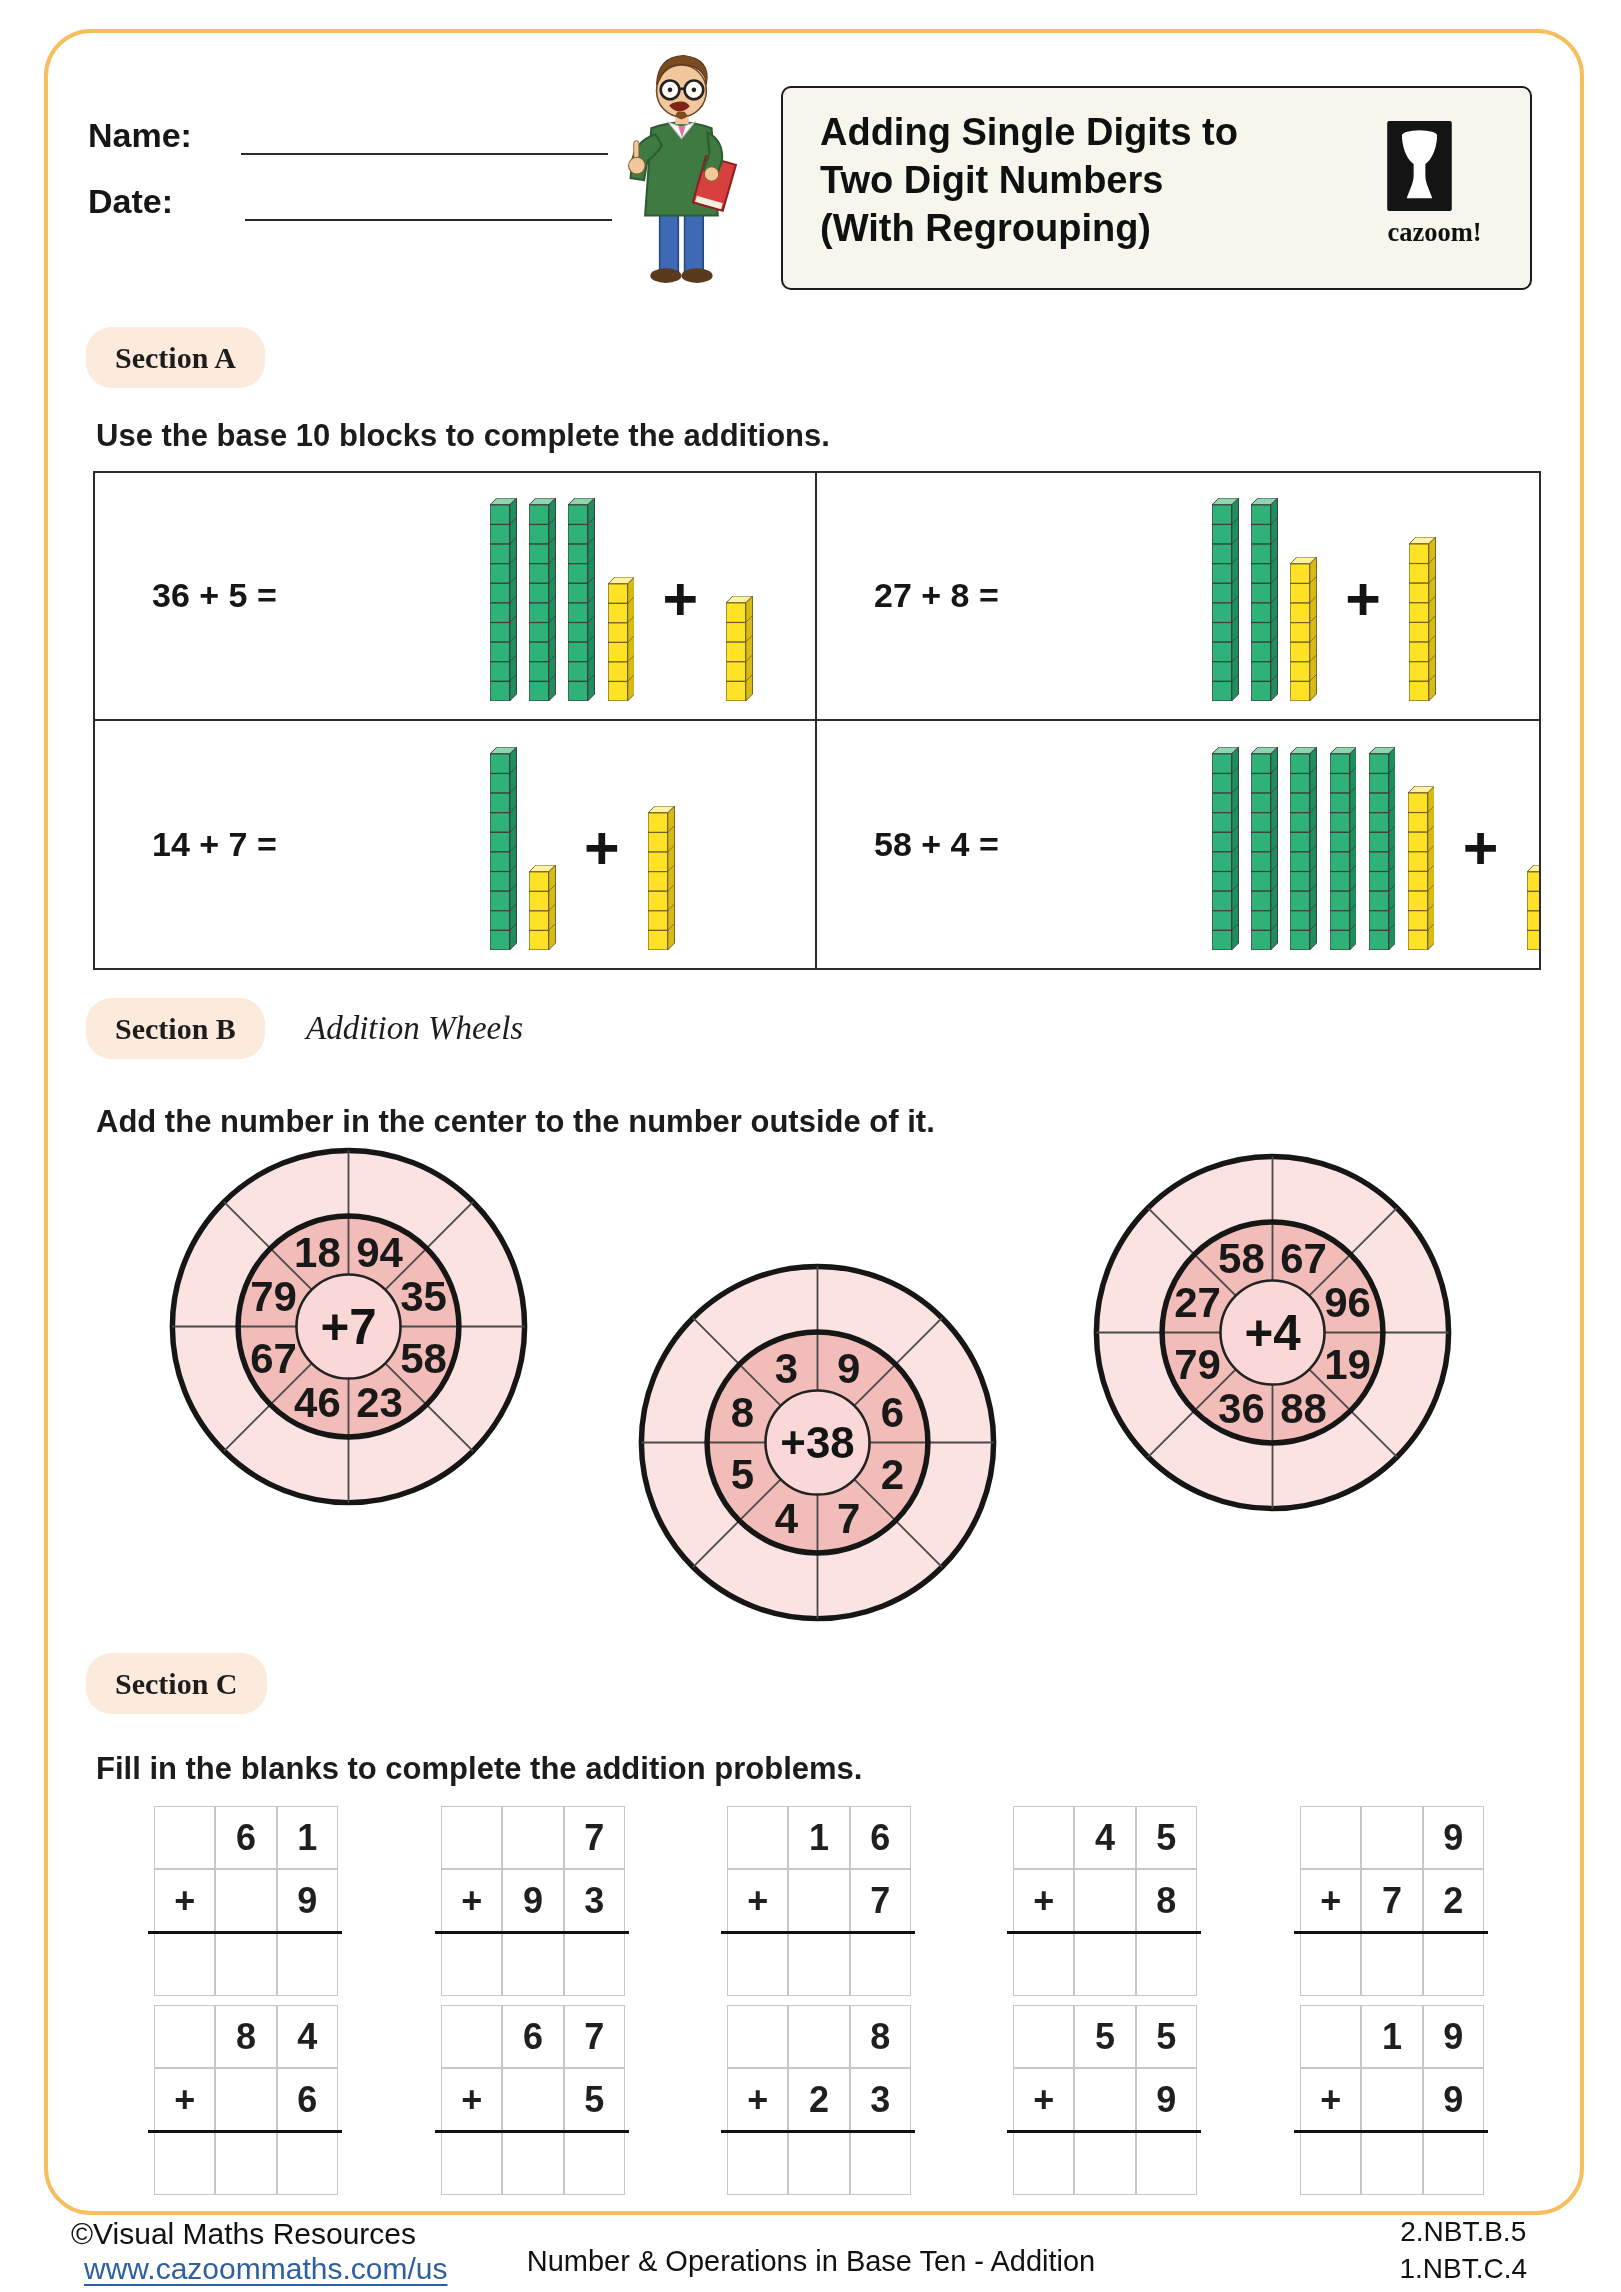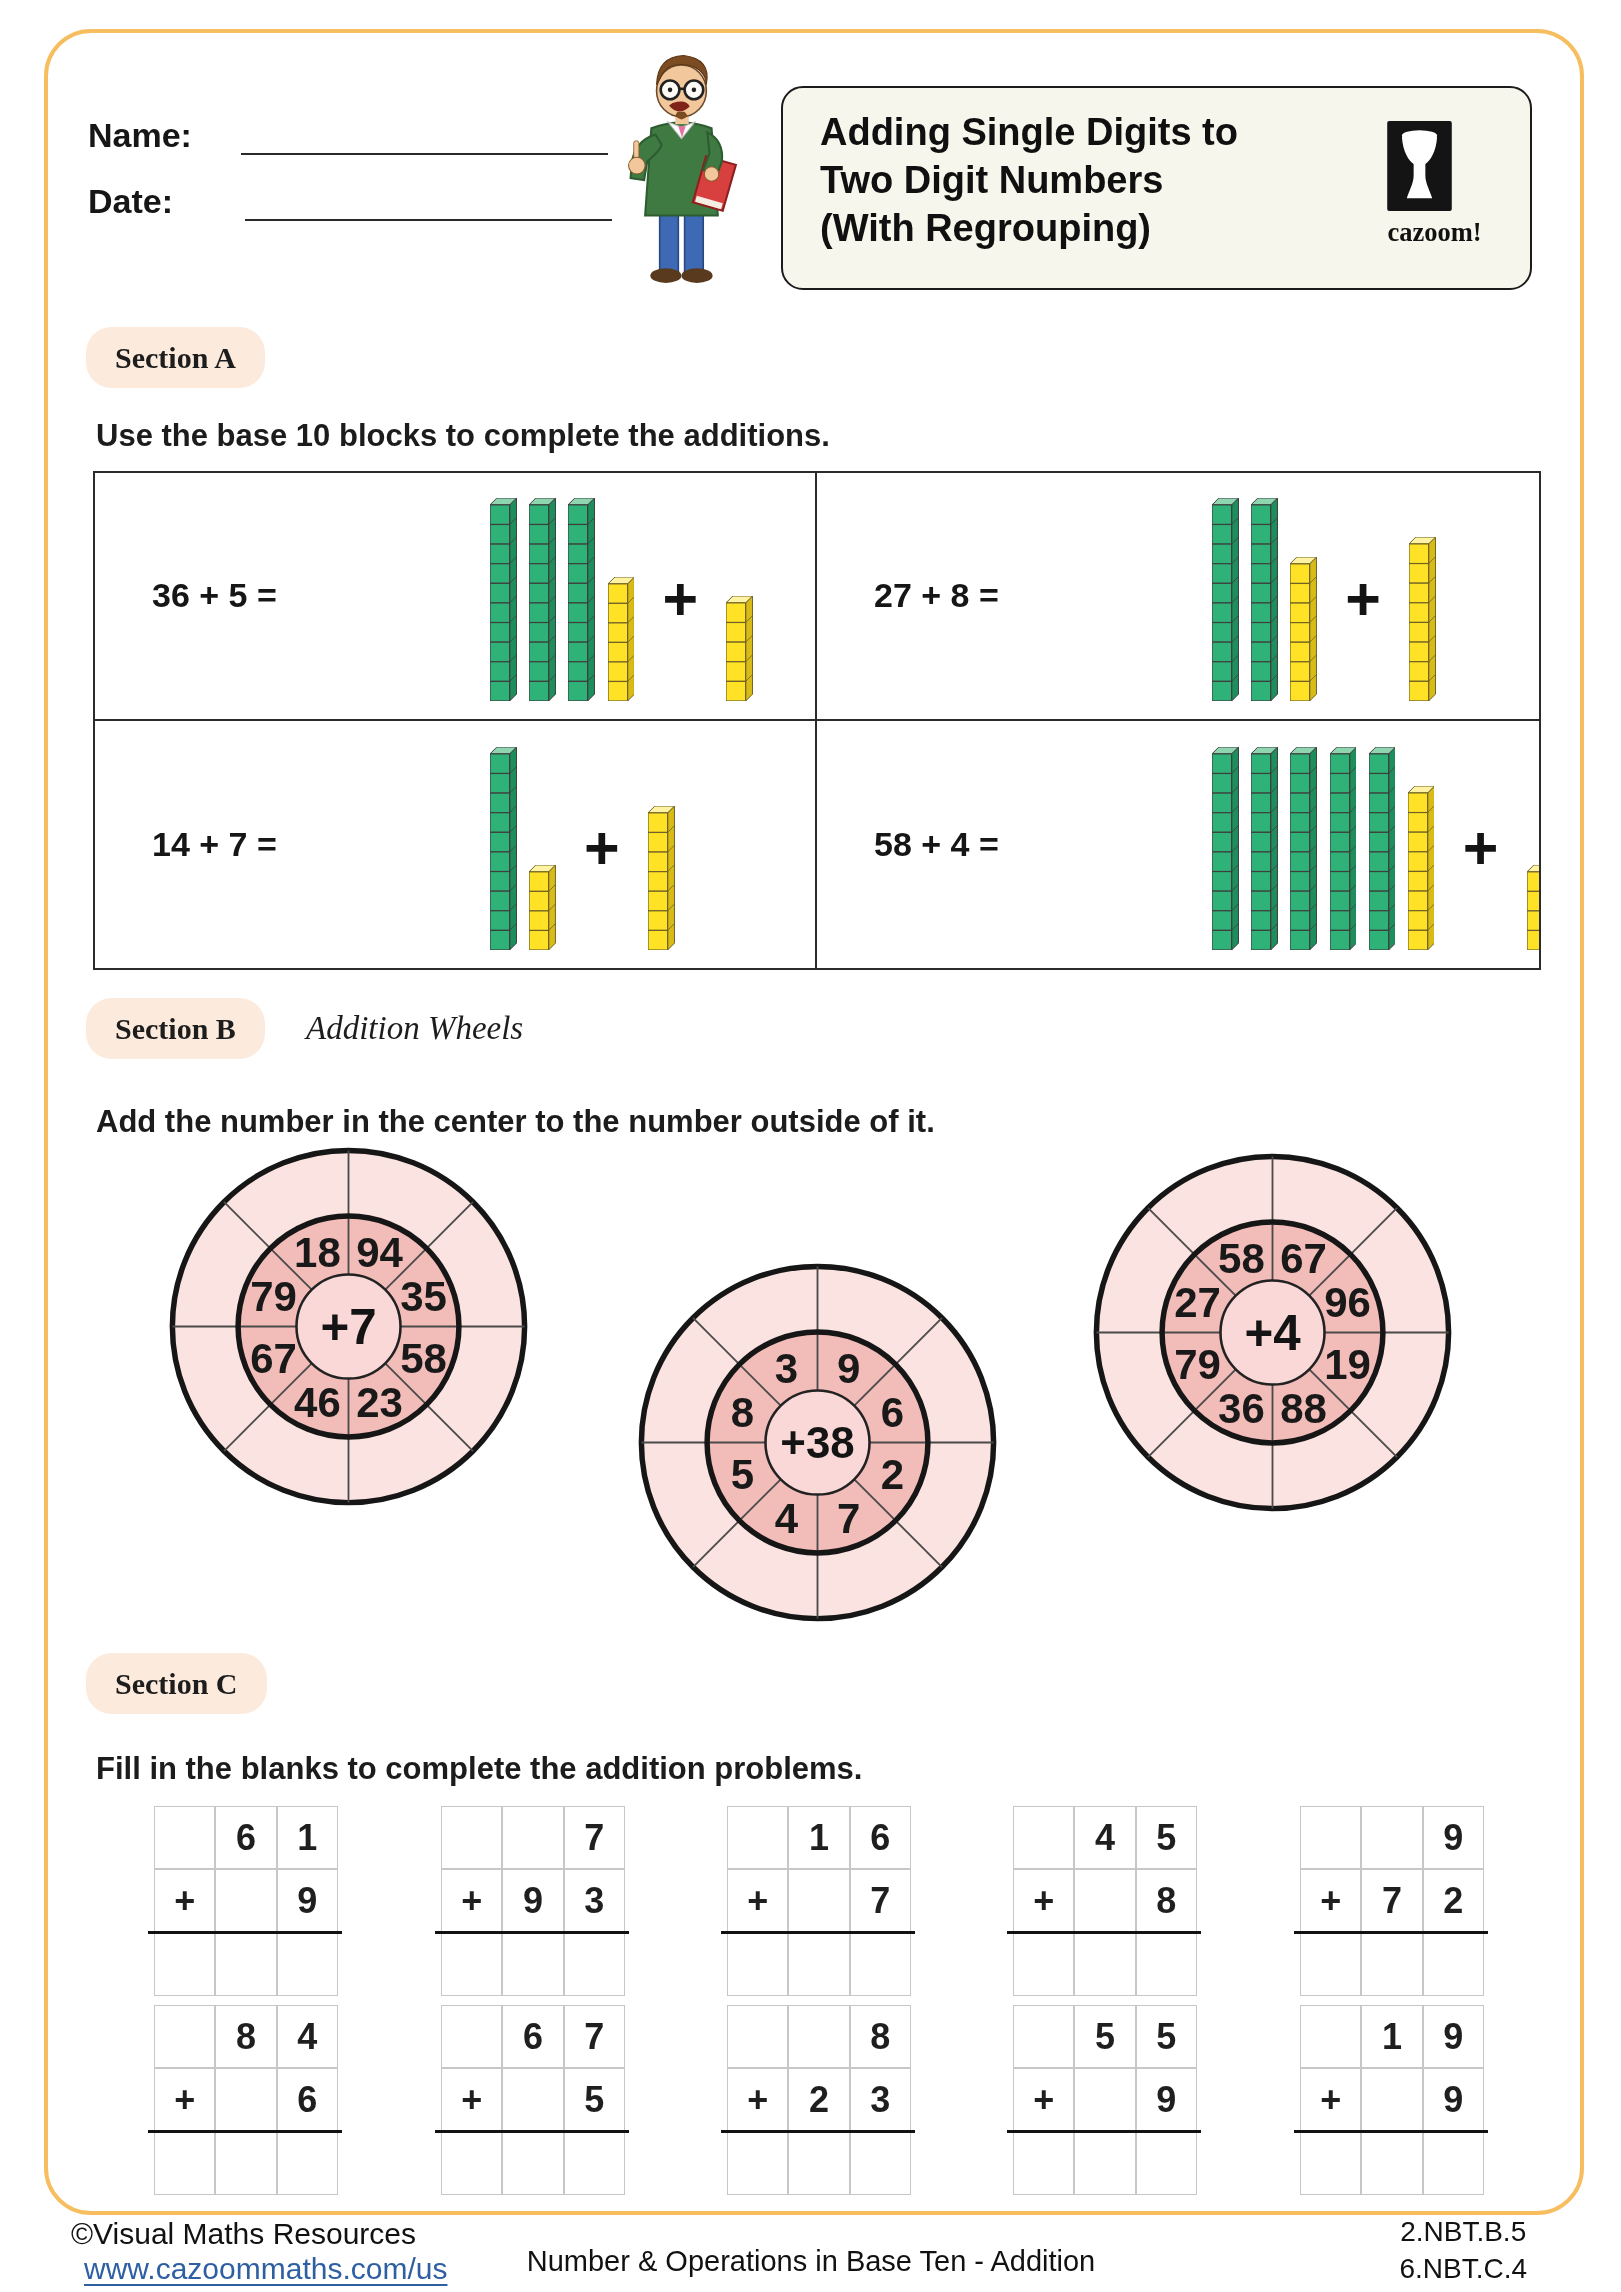--- a/index.html
+++ b/index.html
@@ -1,21 +1,21 @@
 <!DOCTYPE html>
 <html><head>
 <meta charset="utf-8">
 <style>
   html,body{margin:0;padding:0;background:#fff;}
   body{width:1621px;height:2293px;position:relative;font-family:"Liberation Sans",sans-serif;overflow:hidden;}
   .frame{position:absolute;left:44px;top:29px;width:1532px;height:2178px;border:4.9px solid #F7BE5F;border-radius:47px;}
   .hdr-label{position:absolute;font-size:34px;font-weight:700;color:#161616;}
   .wline{position:absolute;height:35px;border-bottom:2.9px solid #2a2a2a;}
   .teacher{position:absolute;left:614px;top:51px;}
-  .title-box{position:absolute;left:781px;top:86px;width:747px;height:200px;background:#F6F6EC;border:2.9px solid #1b1b1b;border-radius:22px;}
+  .title-box{position:absolute;left:781px;top:86px;width:747px;height:200px;background:#F6F6EC;border:2.9px solid #1b1b1b;border-radius:10px;}
   .title-lines{position:absolute;left:37px;top:19.6px;font-size:38px;font-weight:700;line-height:1.27;color:#101010;}
   .logo{position:absolute;right:17.6px;top:33px;width:125px;text-align:left;}
   .logo-text{font-family:"Liberation Serif",serif;font-weight:700;font-size:26.5px;margin-top:2px;color:#111;}
   .sec-label{position:absolute;background:#FCEBDD;border-radius:25.5px;padding:13.7px 29px;font-family:"Liberation Serif",serif;font-weight:700;font-size:30px;color:#1d1d1d;}
   .sec-sub{position:absolute;font-family:"Liberation Serif",serif;font-style:italic;font-size:33px;color:#1d1d1d;}
   .instr{position:absolute;font-size:31px;font-weight:700;color:#1c1c1c;}
   .sa-table{position:absolute;left:93px;top:471px;width:1444px;height:495px;border:2px solid #2b2b2b;display:grid;grid-template-columns:1fr 1fr;grid-template-rows:1fr 1fr;background:#fff;}
   .sa-cell{display:flex;align-items:center;overflow:hidden;}
   .sa-cell:nth-child(1),.sa-cell:nth-child(2){border-bottom:2px solid #2b2b2b;}
   .sa-cell:nth-child(odd){border-right:2px solid #2b2b2b;}
@@ -689,15 +689,15 @@
       <div class="gc"></div>
       <div class="ansline"></div>
     </div>
   </div>
 
 <div class="foot-copy">©Visual Maths Resources</div>
 <a class="foot-link">www.cazoommaths.com/us</a>
 <div class="foot-topic">Number &amp; Operations in Base Ten - Addition</div>
 <div class="foot-codes">
   <div>2.NBT.B.5</div>
-  <div>6.NBT.C.4</div>
+  <div>1.NBT.C.4</div>
 </div>
 
 
 </body></html>

